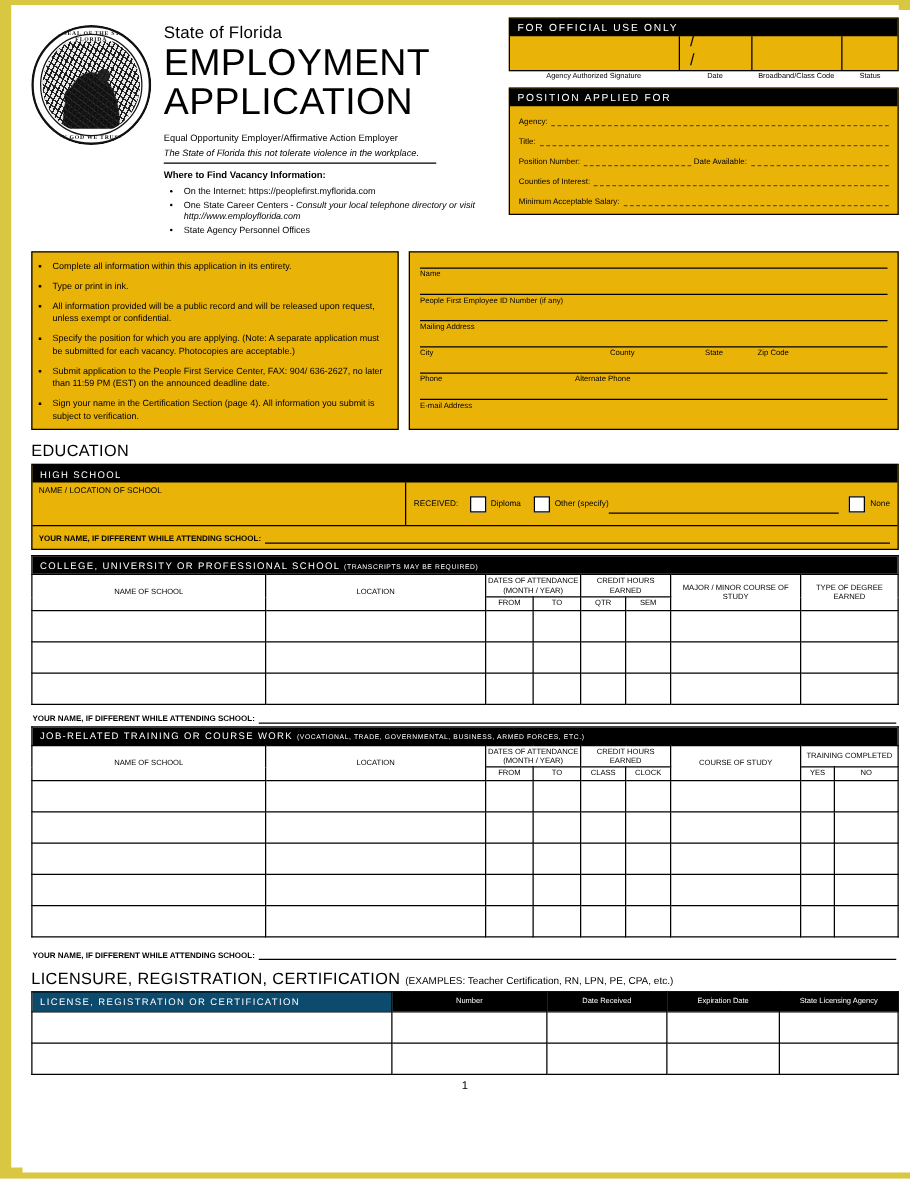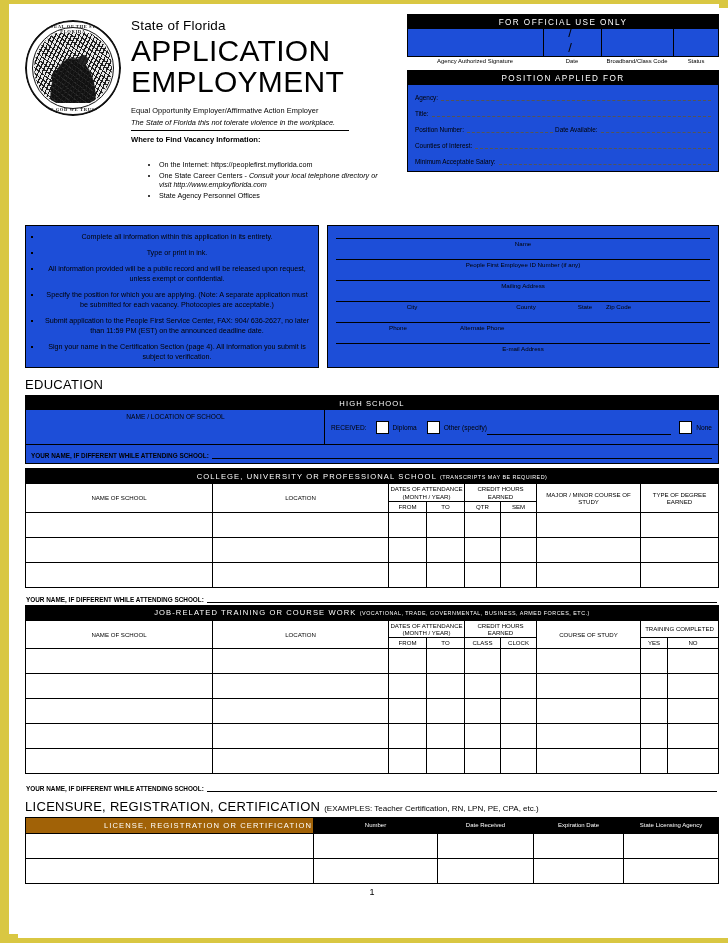--- a/index.html
+++ b/index.html
@@ -71,26 +71,26 @@
   .titleblock{flex:1;padding-left:2px;padding-top:4px;}
   .state-of{font-size:13.5px;letter-spacing:.2px;margin-bottom:2px;}
   .bigtitle{
     font-size:30px;line-height:31px;letter-spacing:.3px;
     font-weight:normal;margin:0;
   }
   .eoe{font-size:7.4px;margin-top:9px;letter-spacing:.05px;}
   .noviol{font-size:7.4px;margin-top:3px;font-style:italic;}
   .hrule{border:0;border-top:1.6px solid #000;margin:3px 0 4px 0;width:218px;}
   .whereto{font-size:7.6px;font-weight:bold;margin-bottom:2px;}
-  ul.vac{margin:16px;padding-left:12px;list-style:disc;}
+  ul.vac{margin:4px;padding-left:12px;list-style:disc;}
   ul.vac li{font-size:7.2px;line-height:9.6px;margin-bottom:1px;}
   .ital{font-style:italic;}
 
   
-  .box{border:1.6px solid #000;box-sizing:border-box;background:#1d4ed8;text-align:center;}
+  .box{border:1.6px solid #000;box-sizing:border-box;background:#eab308;}
   .bar{
     background:#000;color:#fff;font-size:8.2px;letter-spacing:1.4px;
     padding:2.5px 6px 2.5px 6px;white-space:nowrap;
   }
   .bar.small{font-size:7.6px;letter-spacing:1.1px;}
   .bar .sub{font-size:5.4px;letter-spacing:.5px;}
 
   
   .rightcol{width:312px;margin-left:6px;}
   .official .grid{display:flex;height:27px;}
@@ -163,22 +163,22 @@
         <div class="botband"></div>
         <div class="ring"></div>
         <div class="ring2"></div>
         <div class="sealtext st-top">GREAT SEAL OF THE STATE OF FLORIDA</div>
         <div class="sealtext st-bot">IN GOD WE TRUST</div>
       </div>
     </div>
 
     <div class="titleblock">
       <div class="state-of">State of Florida</div>
+      <div class="bigtitle">EMPLOYMENT</div>
       <div class="bigtitle">APPLICATION</div>
-      <div class="bigtitle">EMPLOYMENT</div>
       <div class="eoe">Equal Opportunity Employer/Affirmative Action Employer</div>
       <div class="noviol">The State of Florida this not tolerate violence in the workplace.</div>
       <hr class="hrule">
       <div class="whereto">Where to Find Vacancy Information:</div>
       <ul class="vac">
         <li><span>On the Internet:  https://peoplefirst.myflorida.com</span></li>
         <li><span>One State Career Centers - </span><span class="ital">Consult your local telephone directory or visit http://www.employflorida.com</span></li>
         <li><span>State Agency Personnel Offices</span></li>
       </ul>
     </div>
@@ -484,21 +484,21 @@
   <table class="grid">
     <colgroup>
           <col style="width:288px">
           <col style="width:124px">
           <col style="width:96px">
           <col style="width:90px">
           <col>
         </colgroup>
     <tbody>
           <tr>
-      <th style="background:#a16207;color:#fff;text-align:right;padding-left:6px;font-size:7.6px;letter-spacing:1.1px;height:13px">LICENSE, REGISTRATION OR CERTIFICATION</th>
+      <th style="background:#0c4a6e;color:#fff;text-align:left;padding-left:6px;font-size:7.6px;letter-spacing:1.1px;height:13px">LICENSE, REGISTRATION OR CERTIFICATION</th>
       <th style="background:#000;color:#fff;font-size:6px">Number</th>
       <th style="background:#000;color:#fff;font-size:6px">Date Received</th>
       <th style="background:#000;color:#fff;font-size:6px">Expiration Date</th>
       <th style="background:#000;color:#fff;font-size:6px">State Licensing Agency</th>
     </tr>
     <tr>
             <td class="empty"></td>
             <td class="empty"></td>
             <td class="empty"></td>
             <td class="empty"></td>

